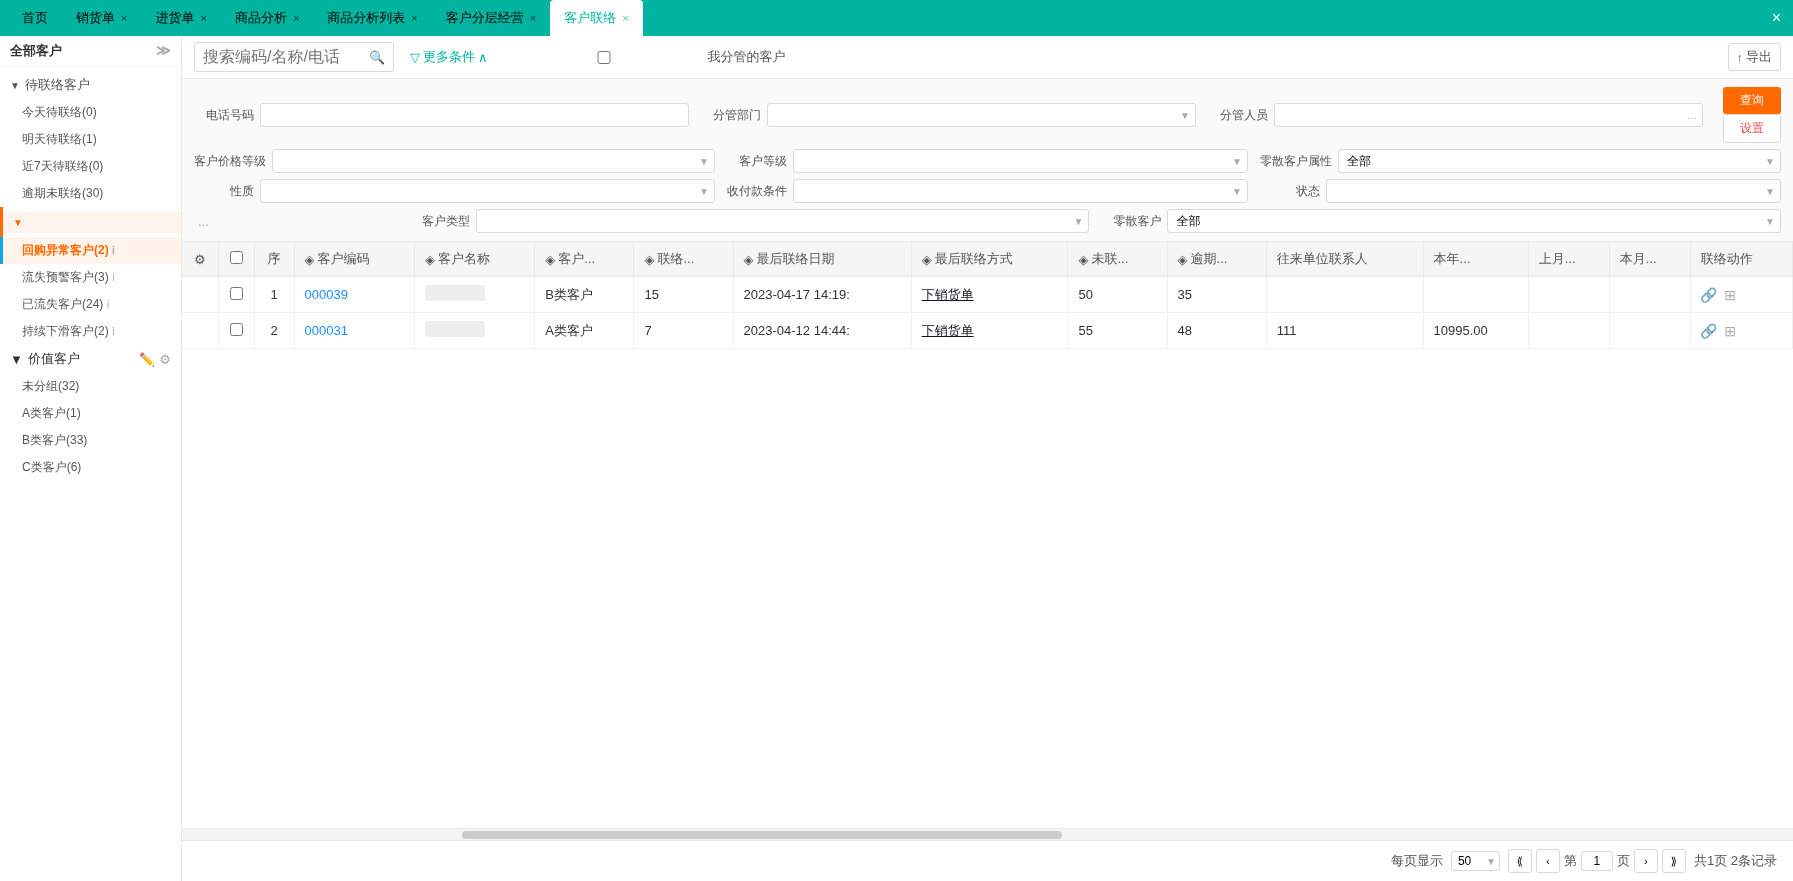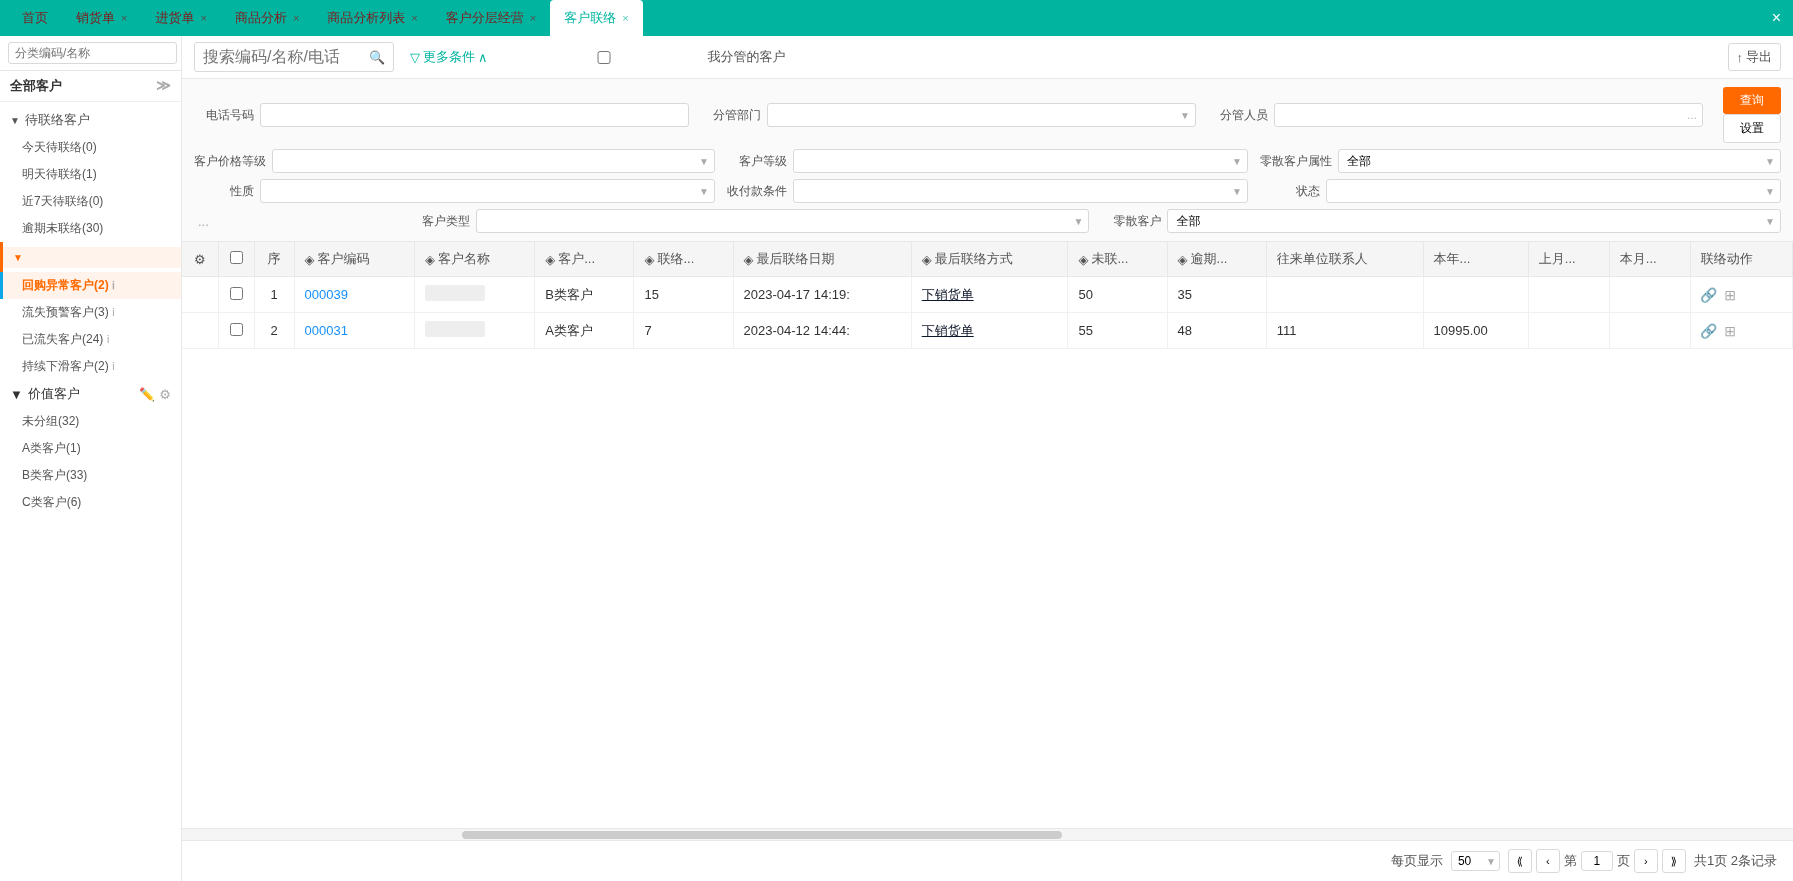--- a/index.html
+++ b/index.html
@@ -8,21 +8,21 @@
     
     .top-nav {
       background: #00b4a0;
       height: 36px;
       display: flex;
       align-items: center;
       padding: 0 8px;
       position: relative;
     }
     .top-nav .nav-item {
-      color: #7f1d1d;
+      color: #000000;
       padding: 0 14px;
       height: 36px;
       display: flex;
       align-items: center;
       cursor: pointer;
       font-size: 13px;
       white-space: nowrap;
     }
     .top-nav .nav-item.active { background: #fff; color: #00b4a0; border-radius: 4px 4px 0 0; }
     .top-nav .nav-item .close-x { margin-left: 6px; font-size: 11px; opacity: 0.7; }
@@ -184,21 +184,21 @@
       appearance: none;
     }
     .select-wrap .chev { position: absolute; right: 6px; color: #aaa; pointer-events: none; font-size: 10px; }
     .filter-actions { display: flex; flex-direction: column; margin-left: 8px; }
     .btn-query {
       background: #ff6900; color: #fff; border: none;
       border-radius: 3px; padding: 5px 16px; font-size: 12px;
       cursor: pointer; white-space: nowrap;
     }
     .btn-set {
-      background: #fff; color: #000000; border: 1px solid #d9d9d9;
+      background: #fff; color: #ef4444; border: 1px solid #d9d9d9;
       border-radius: 3px; padding: 5px 16px; font-size: 12px;
       cursor: pointer; white-space: nowrap;
     }
     .more-dots { color: #aaa; cursor: pointer; padding: 0 4px; }
 
     
     .table-container {
       flex: 1;
       overflow: auto;
       background: #fff;
@@ -344,24 +344,20 @@
   <div class="nav-item active">
     <span>客户联络</span>
     <span class="close-x">×</span>
   </div>
   <div class="nav-close-all">×</div>
 </div>
 
 <div class="main-layout">
 
   <div class="sidebar">
-    <div class="sidebar-search">
-      <input type="text" placeholder="分类编码/名称" style="">
-      <span class="search-icon">🔍</span>
-    </div>
     <div class="sidebar-header">
       <span>全部客户</span>
       <span class="collapse-icon">≫</span>
     </div>
     <div class="sidebar-tree">
 
       <div class="sidebar-group-title">
         <span class="arrow">▼</span>
         <span>待联络客户</span>
       </div>

